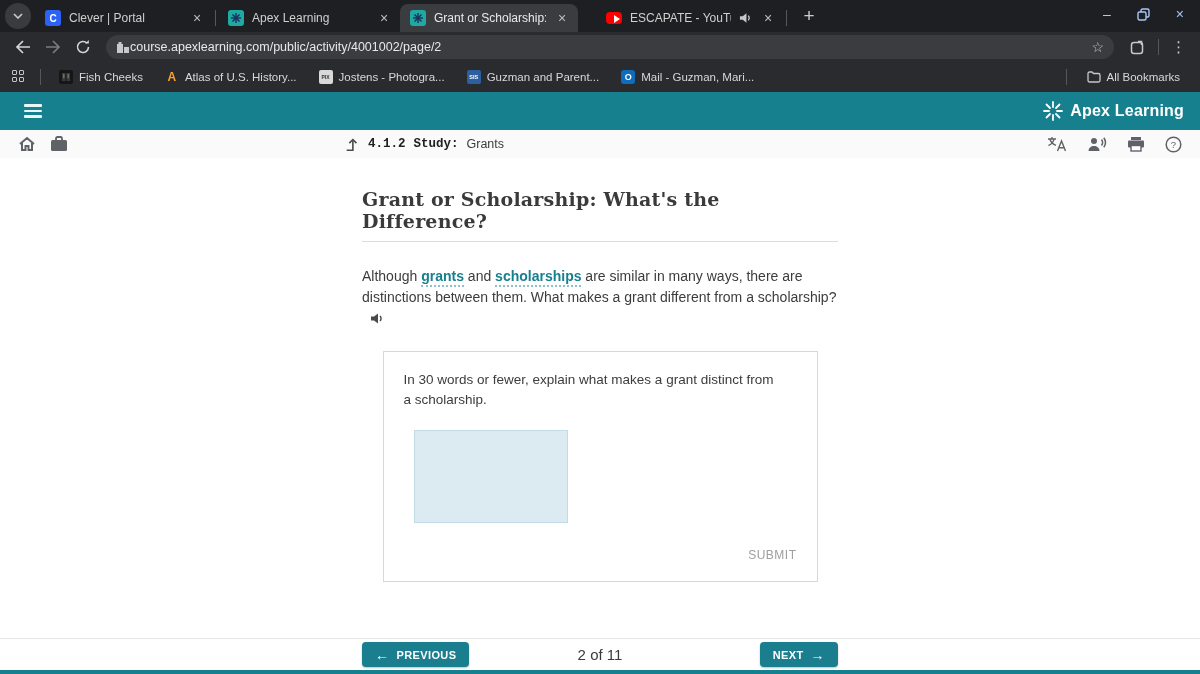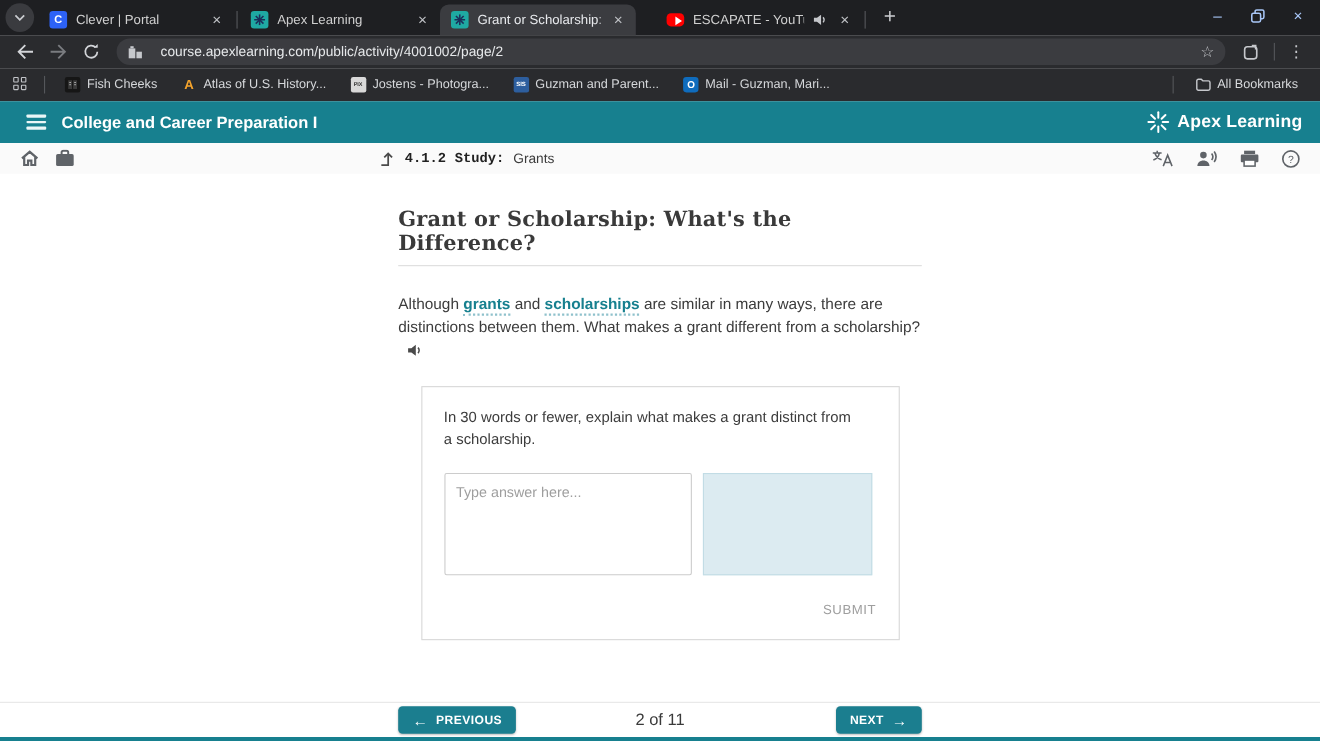--- a/index.html
+++ b/index.html
@@ -28,21 +28,21 @@
   .fav-yt{ background:#F00; border-radius:4px; width:16px; height:12px; }
   .fav-yt::after{ content:""; display:block; width:0; height:0; margin:2px 0 0 5px;
     border-left:6px solid #fff; border-top:4px solid transparent; border-bottom:4px solid transparent; }
   .new-tab{ color:#C9CBCF; font-size:19px; margin:0 0 5px 8px; width:24px; text-align:center; }
   .win-controls{ margin-left:auto; display:flex; align-items:center; gap:26px; padding:0 16px 4px 0; align-self:center; }
   .win-controls .wc{ color:#A9C7F8; font-size:14px; display:flex; align-items:center; justify-content:center; }
   
   .toolbar{ height:30px; background:#2A2B2E; display:flex; align-items:center; padding:0 10px; gap:4px; flex:none;}
   .nav-ic{ width:26px; height:26px; display:flex; align-items:center; justify-content:center; flex:none;}
   .omnibox{ flex:1; height:24px; background:#3B3C40; border-radius:12px; margin:0 6px;
-    display:flex; align-items:center; padding:0 10px; gap:16px; }
+    display:flex; align-items:center; padding:0 10px; gap:0; }
   .omnibox .url{ color:#E6E8EA; font-size:12.5px; flex:1; white-space:nowrap; overflow:hidden;}
   .star{ color:#C6C8CC; font-size:14px; }
   .tb-divider{ width:1px; height:16px; background:#55575B; margin:0 4px;}
   .kebab{ color:#C6C8CC; font-size:15px; letter-spacing:0; padding:0 4px;}
   
   .bookmarks{ height:30px; background:#2A2B2E; display:flex; align-items:center; padding:0 12px; gap:6px;
     font-size:11.5px; color:#D6D8DB; flex:none;}
   .apps-grid{ width:14px; height:14px; display:grid; grid-template-columns:5px 5px; grid-template-rows:5px 5px; gap:2px; margin-right:4px;}
   .apps-grid span{ border:1.5px solid #C3C5C9; border-radius:1px; }
   .bm{ display:flex; align-items:center; gap:6px; padding:0 8px; white-space:nowrap; }
@@ -245,21 +245,20 @@
       </div>
     </div>
   </div>
 
   <div class="course-header">
     <div class="hamburger">
         <span></span>
         <span></span>
         <span></span>
       </div>
-    <span class="course-title">College and Career Preparation I</span>
     <div class="brand">
       <svg width="22" height="22" viewBox="0 0 22 22">
         <g stroke="#fff" stroke-width="1.8" stroke-linecap="round">
           <line x1="11" y1="2" x2="11" y2="7"></line>
             <line x1="11" y1="15" x2="11" y2="20"></line>
           <line x1="2" y1="11" x2="7" y2="11"></line>
             <line x1="15" y1="11" x2="20" y2="11"></line>
           <line x1="4.5" y1="4.5" x2="8" y2="8"></line>
             <line x1="14" y1="14" x2="17.5" y2="17.5"></line>
           <line x1="17.5" y1="4.5" x2="14" y2="8"></line>
@@ -320,21 +319,20 @@
       <h1 class="page-title">Grant or Scholarship: What's the Difference?</h1>
       <hr class="title-rule">
       <p class="para"><span>Although </span><a href="#" class="tlink">grants</a><span> and </span><a href="#" class="tlink">scholarships</a><span> are similar in many ways, there are distinctions between them. What makes a grant different from a scholarship?</span><svg class="speaker-inline" width="15" height="13" viewBox="0 0 15 13">
             <polygon points="1,4.5 4,4.5 8,1.5 8,11.5 4,8.5 1,8.5" fill="#4A4A4A"></polygon>
             <path d="M10 4a3.5 3.5 0 010 5" stroke="#4A4A4A" stroke-width="1.4" fill="none"></path>
           </svg></p>
 
       <div class="card">
         <div class="prompt">In 30 words or fewer, explain what makes a grant distinct from a scholarship.</div>
         <div class="answer-row">
-          <textarea class="answer-box" placeholder="Type answer here..." style=""></textarea>
           <div class="hint-box"></div>
         </div>
         <div class="submit-row">
           <button class="submit">SUBMIT</button>
         </div>
       </div>
     </div>
   </div>
 
   <div class="footer">

